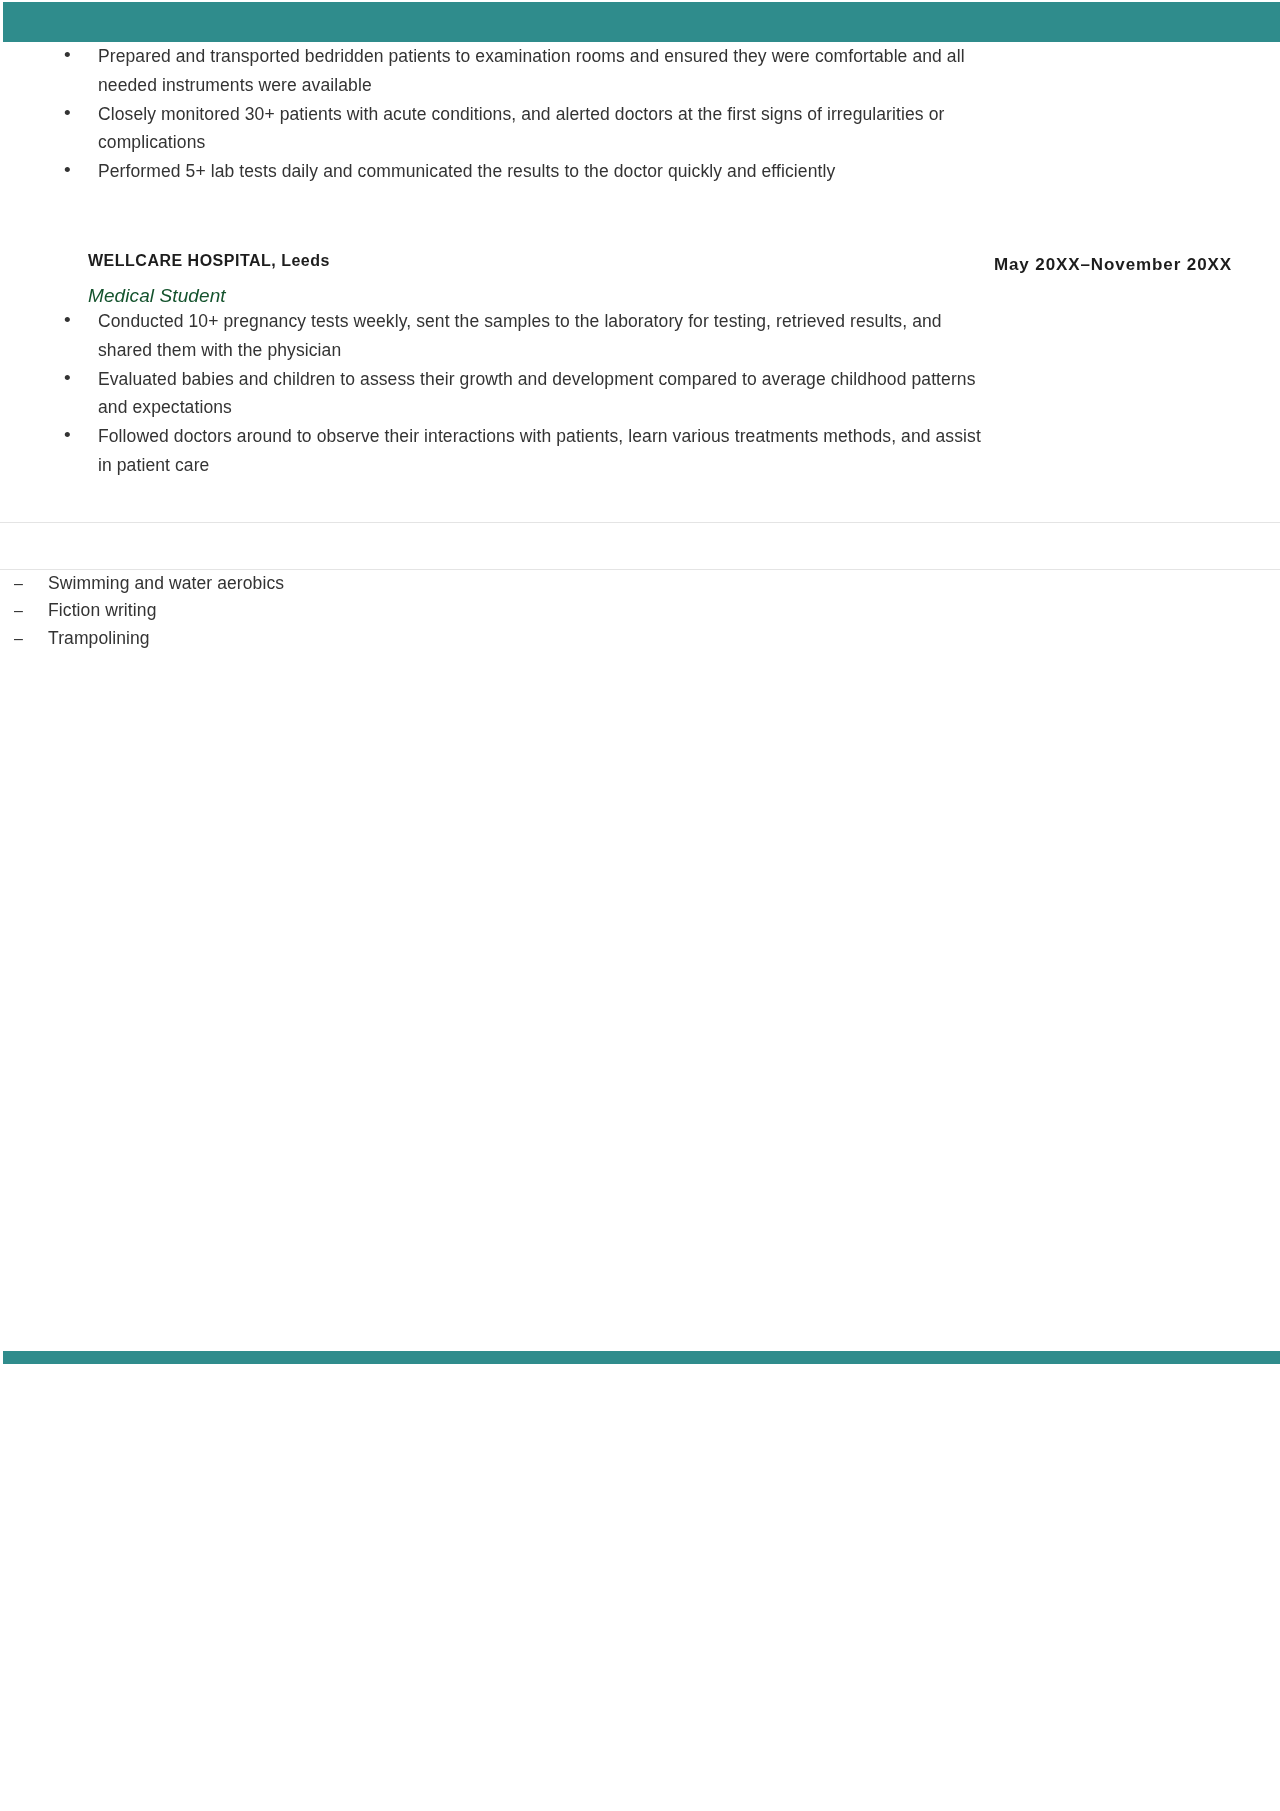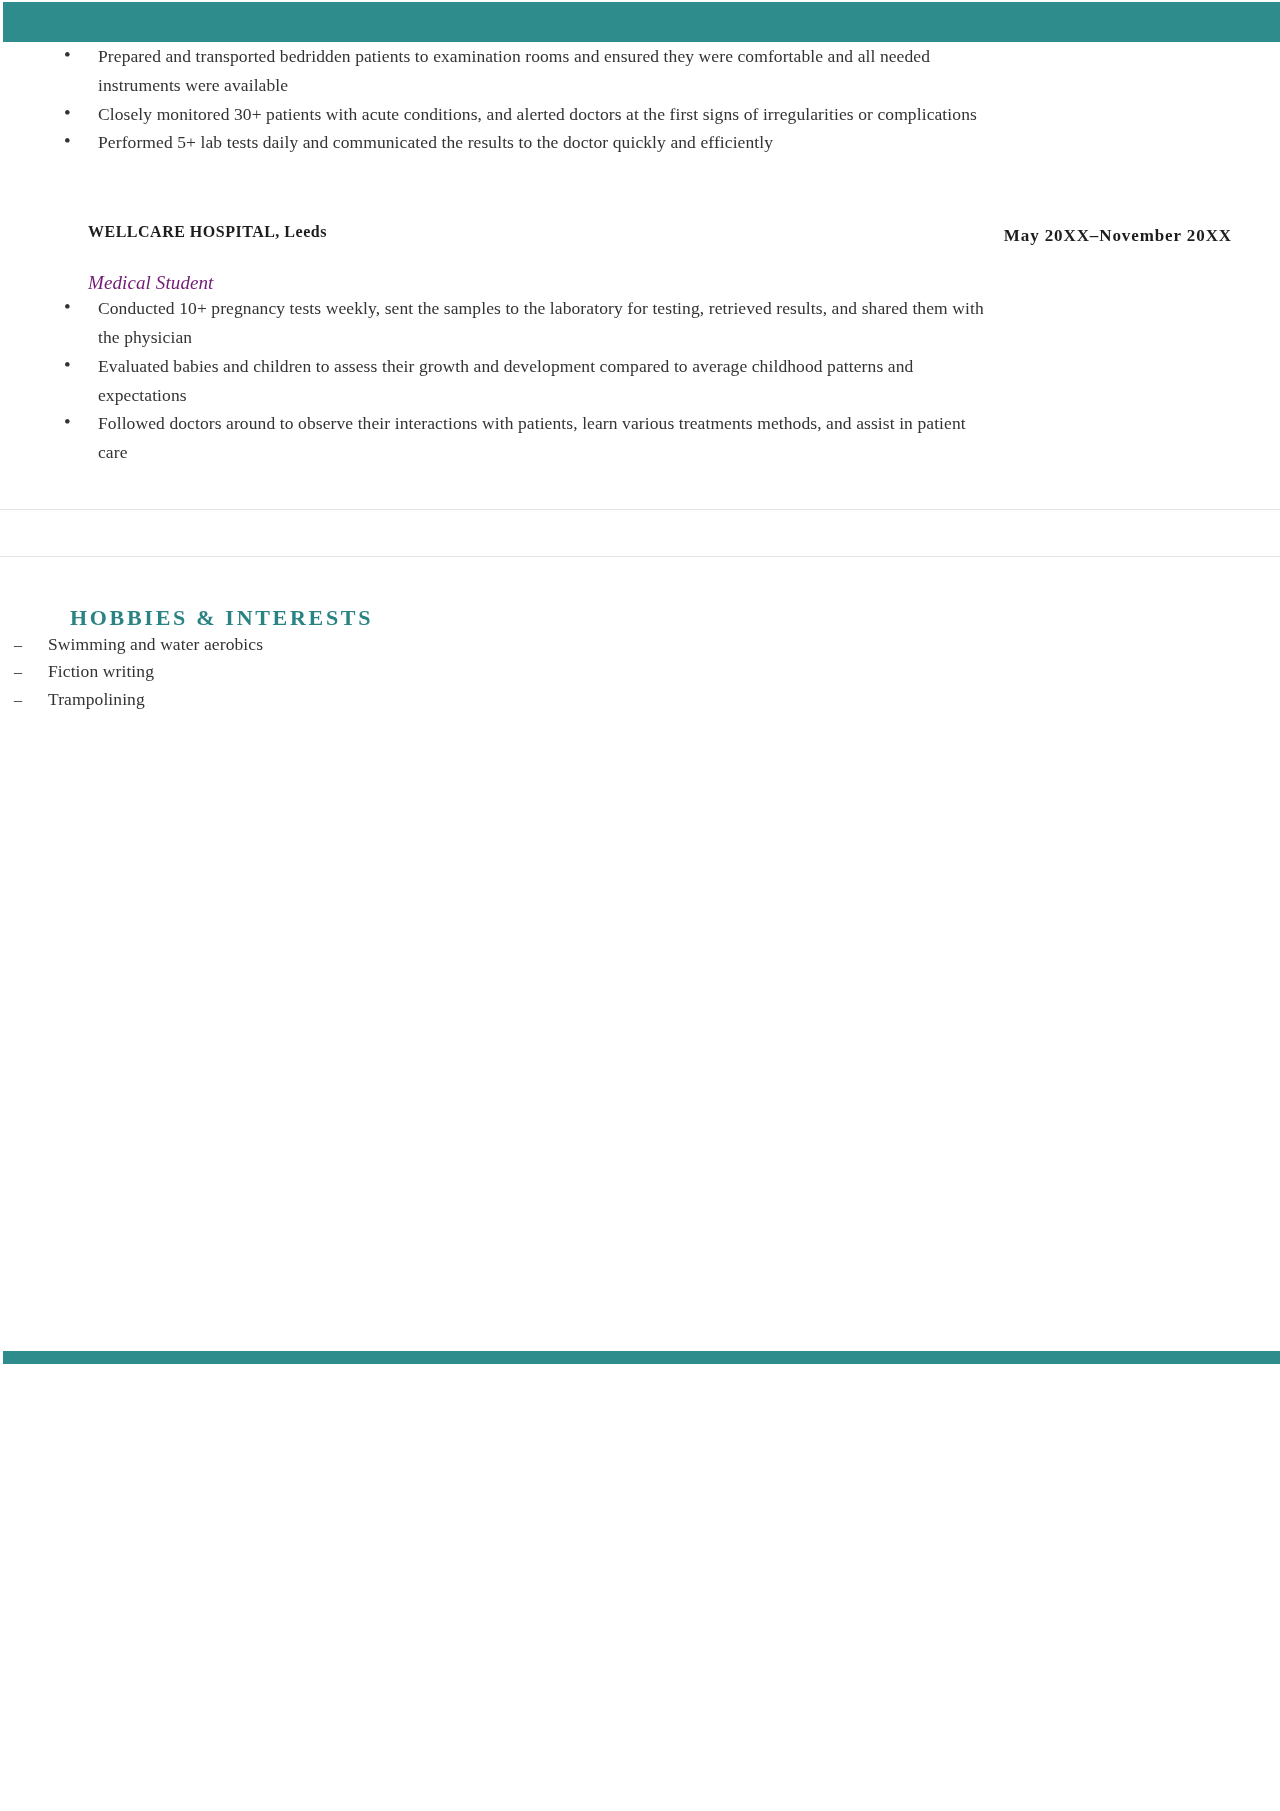--- a/index.html
+++ b/index.html
@@ -15,21 +15,20 @@
     position: relative;
     overflow: hidden;
   }
 
   .page {
     position: relative;
     width: 1280px;
     height: 1378px;
     background: #ffffff;
     box-sizing: border-box;
-    font-family: Liberation Serif, serif;
   }
 
   
   .top-bar {
     position: absolute;
     left: 3px;
     top: 2px;
     width: 1277px;
     height: 40px;
     background: #2f8c8c;
@@ -109,22 +108,22 @@
     font-weight: bold;
     letter-spacing: 0.9px;
     color: #1d1d1d;
     white-space: nowrap;
     padding-top: 3px;
     padding-right: 0px;
   }
   .job-title {
     font-size: 19px;
     font-style: italic;
-    color: #701a75;
-    margin-top: 26px;
+    color: #14532d;
+    margin-top: 10px;
     letter-spacing: 0.1px;
   }
 
   .block-exp-2 {
     margin-top: 38px;
     padding-left: 64px;
   }
 
   
   .divider {
@@ -212,21 +211,20 @@
       </ul>
 
     </div>
 
     <div class="divider divider-1"></div>
 
 
     <div class="divider divider-2"></div>
 
     <div class="inner">
-      <div class="section-heading sec-hobbies-heading">HOBBIES &amp; INTERESTS</div>
 
       <ul class="dashes hobbies-list">
         <li>Swimming and water aerobics</li>
         <li>Fiction writing</li>
         <li>Trampolining</li>
       </ul>
     </div>
   </div>
 
   <div class="bottom-bar"></div>

